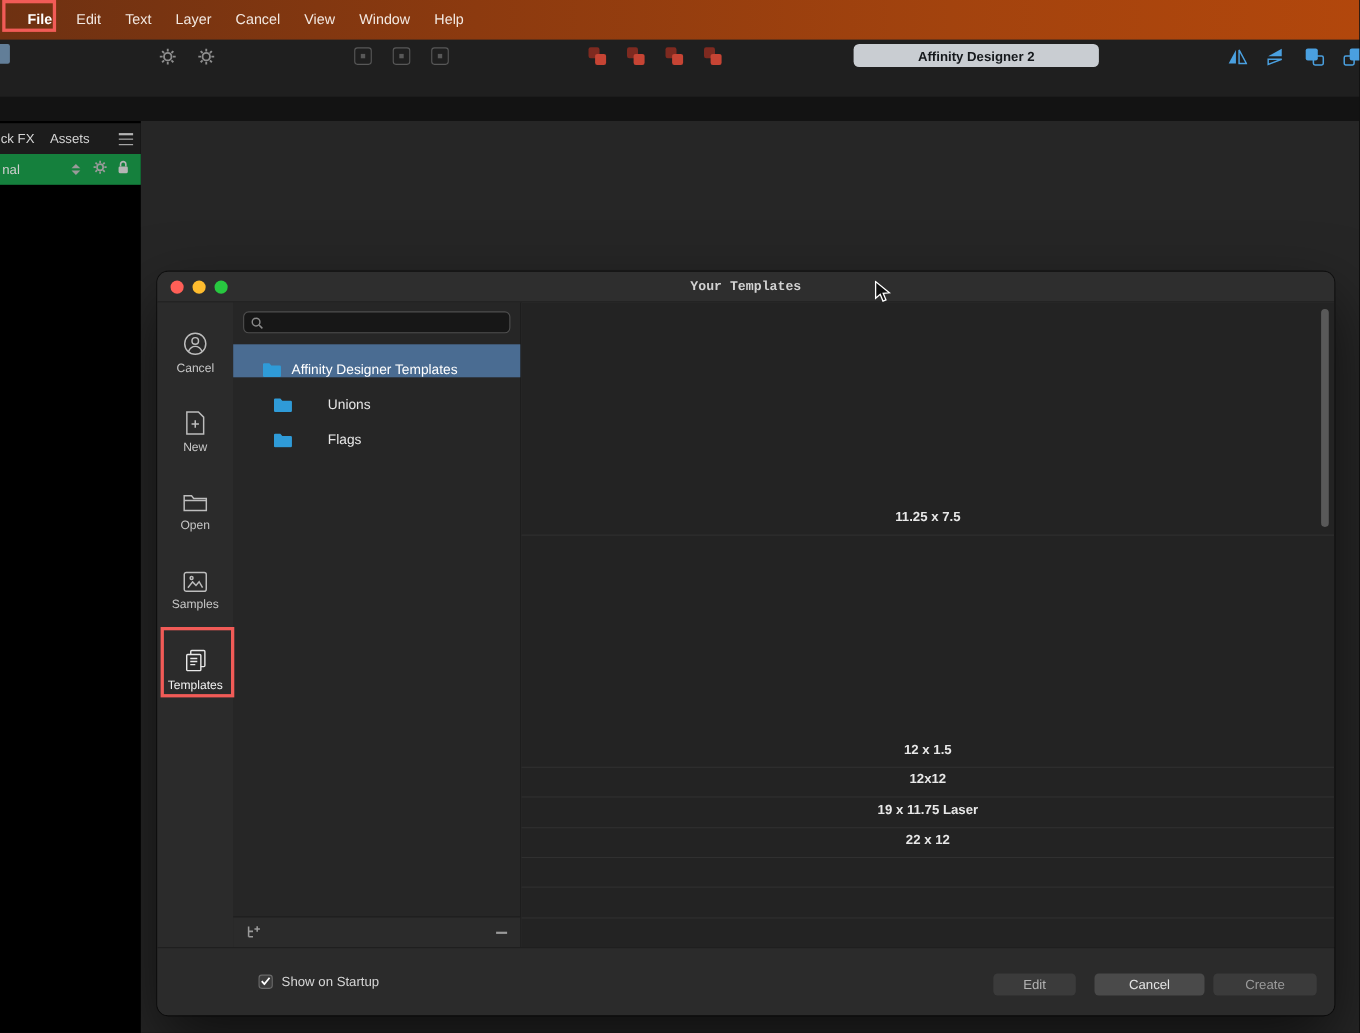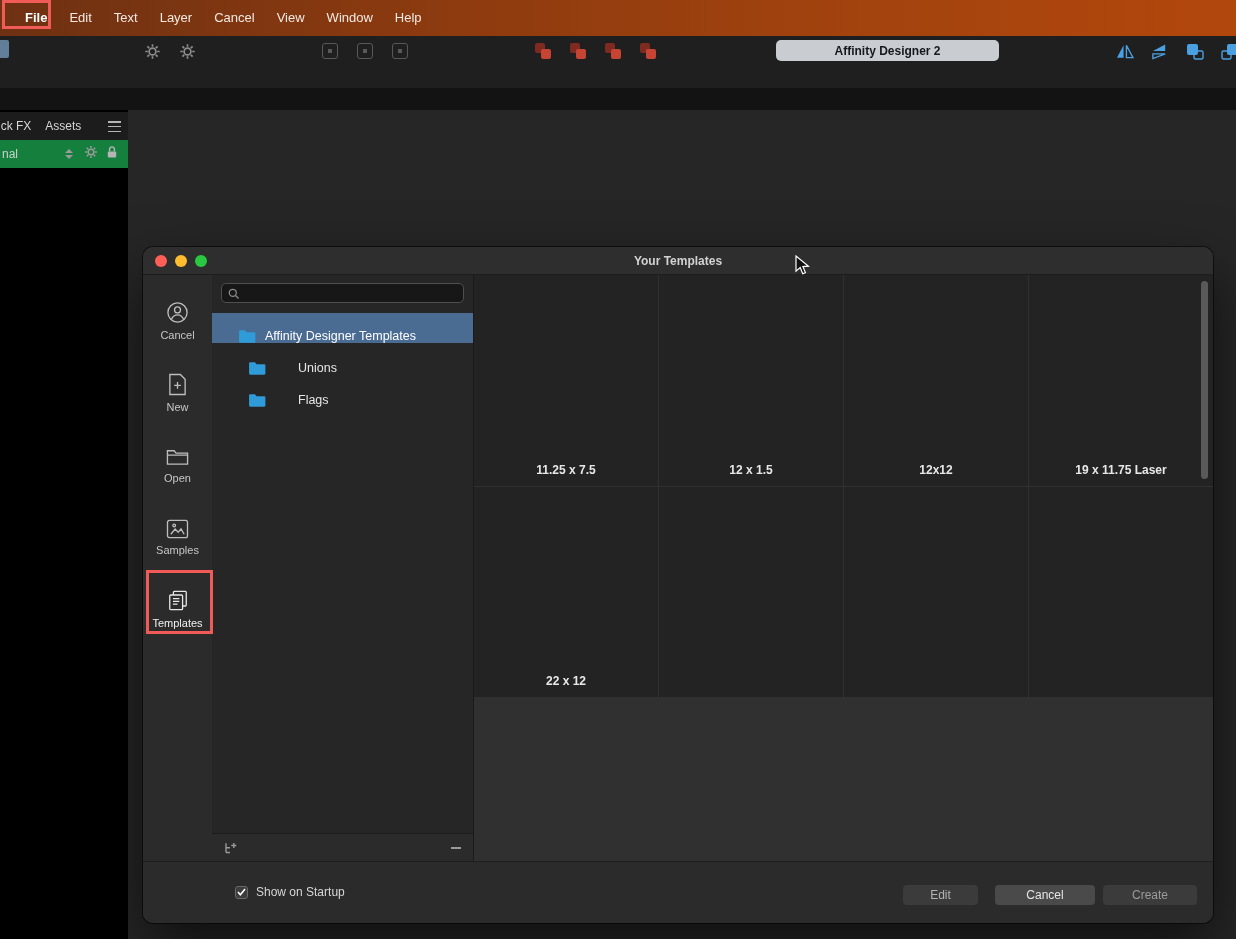--- a/index.html
+++ b/index.html
@@ -43,21 +43,21 @@
   .lp-gear { margin-left:8px; }
   .lp-lock { margin-left:8px; }
 
   
   .dialog { position:absolute; left:143px; top:247px; width:1070px; height:676px; background:#2b2b2b;
     border-radius:10px; overflow:hidden; box-shadow:0 25px 60px rgba(0,0,0,.6), 0 0 0 1px rgba(0,0,0,.55); z-index:10; }
   .titlebar { position:absolute; left:0; top:0; width:100%; height:28px; background:#2e2e2e; border-bottom:1px solid #1d1d1d; }
   .lights { position:absolute; left:12px; top:8px; display:flex; gap:8px; }
   .light { width:12px; height:12px; border-radius:50%; }
   .dlg-title { position:absolute; left:0; top:0; width:100%; height:28px; line-height:28px; text-align:center;
-    color:#d2d2d2; font-size:12px; font-weight:600; }
+    color:#d2d2d2; font-size:12px; font-weight:600;font-family:Liberation Mono, monospace; }
 
   .dlg-body { position:absolute; left:0; top:28px; width:100%; height:586px; display:flex; }
 
   .dlg-side { width:69px; background:#2b2b2b; position:relative; padding-top:10px; }
   .side-item { height:72px; display:flex; flex-direction:column; align-items:center; justify-content:center; gap:5px; }
   .side-item .lbl { color:#c6c6c6; font-size:11px; }
   .side-item svg { display:block; }
 
   .folders { width:262px; background:#262626; position:relative; border-right:1px solid #1a1a1a; }
   .searchbox { position:relative; margin:8px 9px 10px 9px; height:20px; background:#171717; border:1px solid #4f4f4f; border-radius:5px; }
@@ -67,21 +67,21 @@
   .folder-row { height:30px; display:flex; align-items:flex-end; gap:9px; color:#e6e6e6; font-size:12.5px; }
   .folder-row.root { padding-left:26px; }
   .folder-row.child { padding-left:36px; }
   .folder-row.selected { background:#4a6c92; color:#fff; }
   .folder-row + .folder-row { margin-top:2px;gap:32px; }
   .folders-footer { position:absolute; left:0; bottom:0; width:100%; height:28px; background:#2b2b2b; border-top:1px solid #1c1c1c; }
   .add-tree { position:absolute; left:11px; top:7px; }
   .minus-btn { position:absolute; right:12px; top:13px; width:10px; height:2px; background:#9a9a9a; }
 
   .tpl-grid { flex:1; position:relative; background:#303030; display:grid;
-    grid-template-columns:1fr 1fr 1fr 1fr; grid-template-rows:211px 210px auto; gap:1px; }
+    grid-template-columns:1fr; grid-template-rows:211px 210px auto; gap:1px; }
   .tpl-cell { position:relative; background:#232323; }
   .tpl-label { position:absolute; left:0; bottom:9px; width:100%; text-align:center; color:#e8e8e8; font-size:12px; font-weight:600; }
   .scroll-thumb { position:absolute; right:5px; top:6px; width:7px; height:198px; background:#595959; border-radius:4px; }
 
   .dlg-footer { position:absolute; left:0; bottom:0; width:100%; height:62px; background:#2b2b2b; border-top:1px solid #1e1e1e; }
   .startup { position:absolute; left:92px; top:23px; display:flex; align-items:center; gap:8px; }
   .checkbox { width:13px; height:13px; background:#3c3c3c; border:1px solid #6a6a6a; border-radius:3px;
     display:flex; align-items:center; justify-content:center; }
   .startup .lbl { color:#d6d6d6; font-size:12px; }
   .btn { position:absolute; top:23px; height:20px; border-radius:4px; font-size:12px; display:flex; align-items:center; justify-content:center; }

